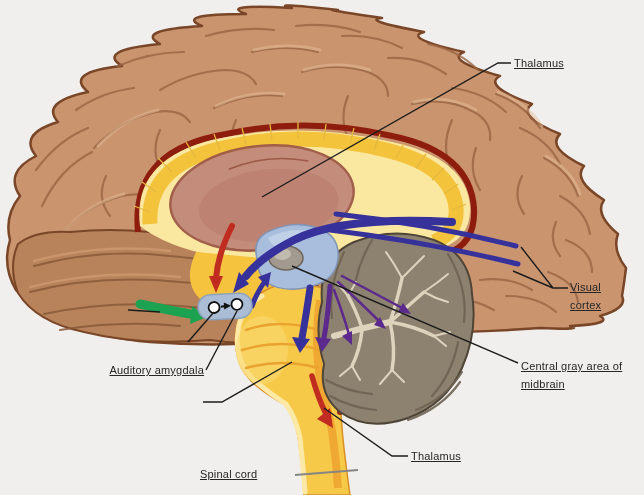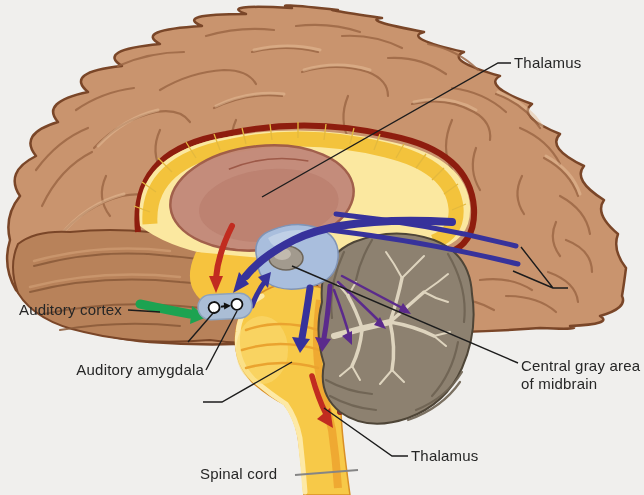--- a/index.html
+++ b/index.html
@@ -6,25 +6,26 @@
   #figure{
     position:relative;
     width:644px;height:495px;
     background:#f0efed;
     overflow:hidden;
     font-family:"Liberation Sans", sans-serif;
   }
   #diagram-svg{position:absolute;left:0;top:0;}
   .lbl{
     position:absolute;
-    font-size:15px;
+    font-size:11px;
     line-height:18px;
     color:#262626;
     letter-spacing:.2px;
     white-space:nowrap;
+    text-decoration:underline;
   }
   .lbl.wrap{white-space:normal;}
   .r{text-align:right;}
 </style>
 </head>
 <body>
 
 <div id="figure">
 
 <svg id="diagram-svg" width="644" height="495" viewBox="0 0 644 495">
@@ -226,25 +227,25 @@
     <path d="M206,370 L237,311"></path>
     <path d="M203,402 L222,402 L292,362"></path>
     <path d="M324,408 L392,456 L408,456"></path>
     <path d="M292,266 L518,363"></path>
     <path d="M295,475 L358,470" stroke="#858585" stroke-width="1.8"></path>
   </g>
 </svg>
 
   <div class="lbl" style="left:514px;top:54px;">Thalamus</div>
 
-  <div class="lbl r" style="left:10px;top:301px;width:112px;">Auditory cortex</div>
 
 
   <div class="lbl r" style="left:60px;top:361px;width:144px;">Auditory amygdala</div>
 
 
   <div class="lbl" style="left:200px;top:465px;">Spinal cord</div>
 
   <div class="lbl" style="left:411px;top:447px;">Thalamus</div>
 
+  <div class="lbl wrap" style="left:570px;top:278px;width:52px;">Visual cortex</div>
 
   <div class="lbl wrap" style="left:521px;top:357px;width:124px;">Central gray area of midbrain</div>
 </div>
 
 </body></html>

